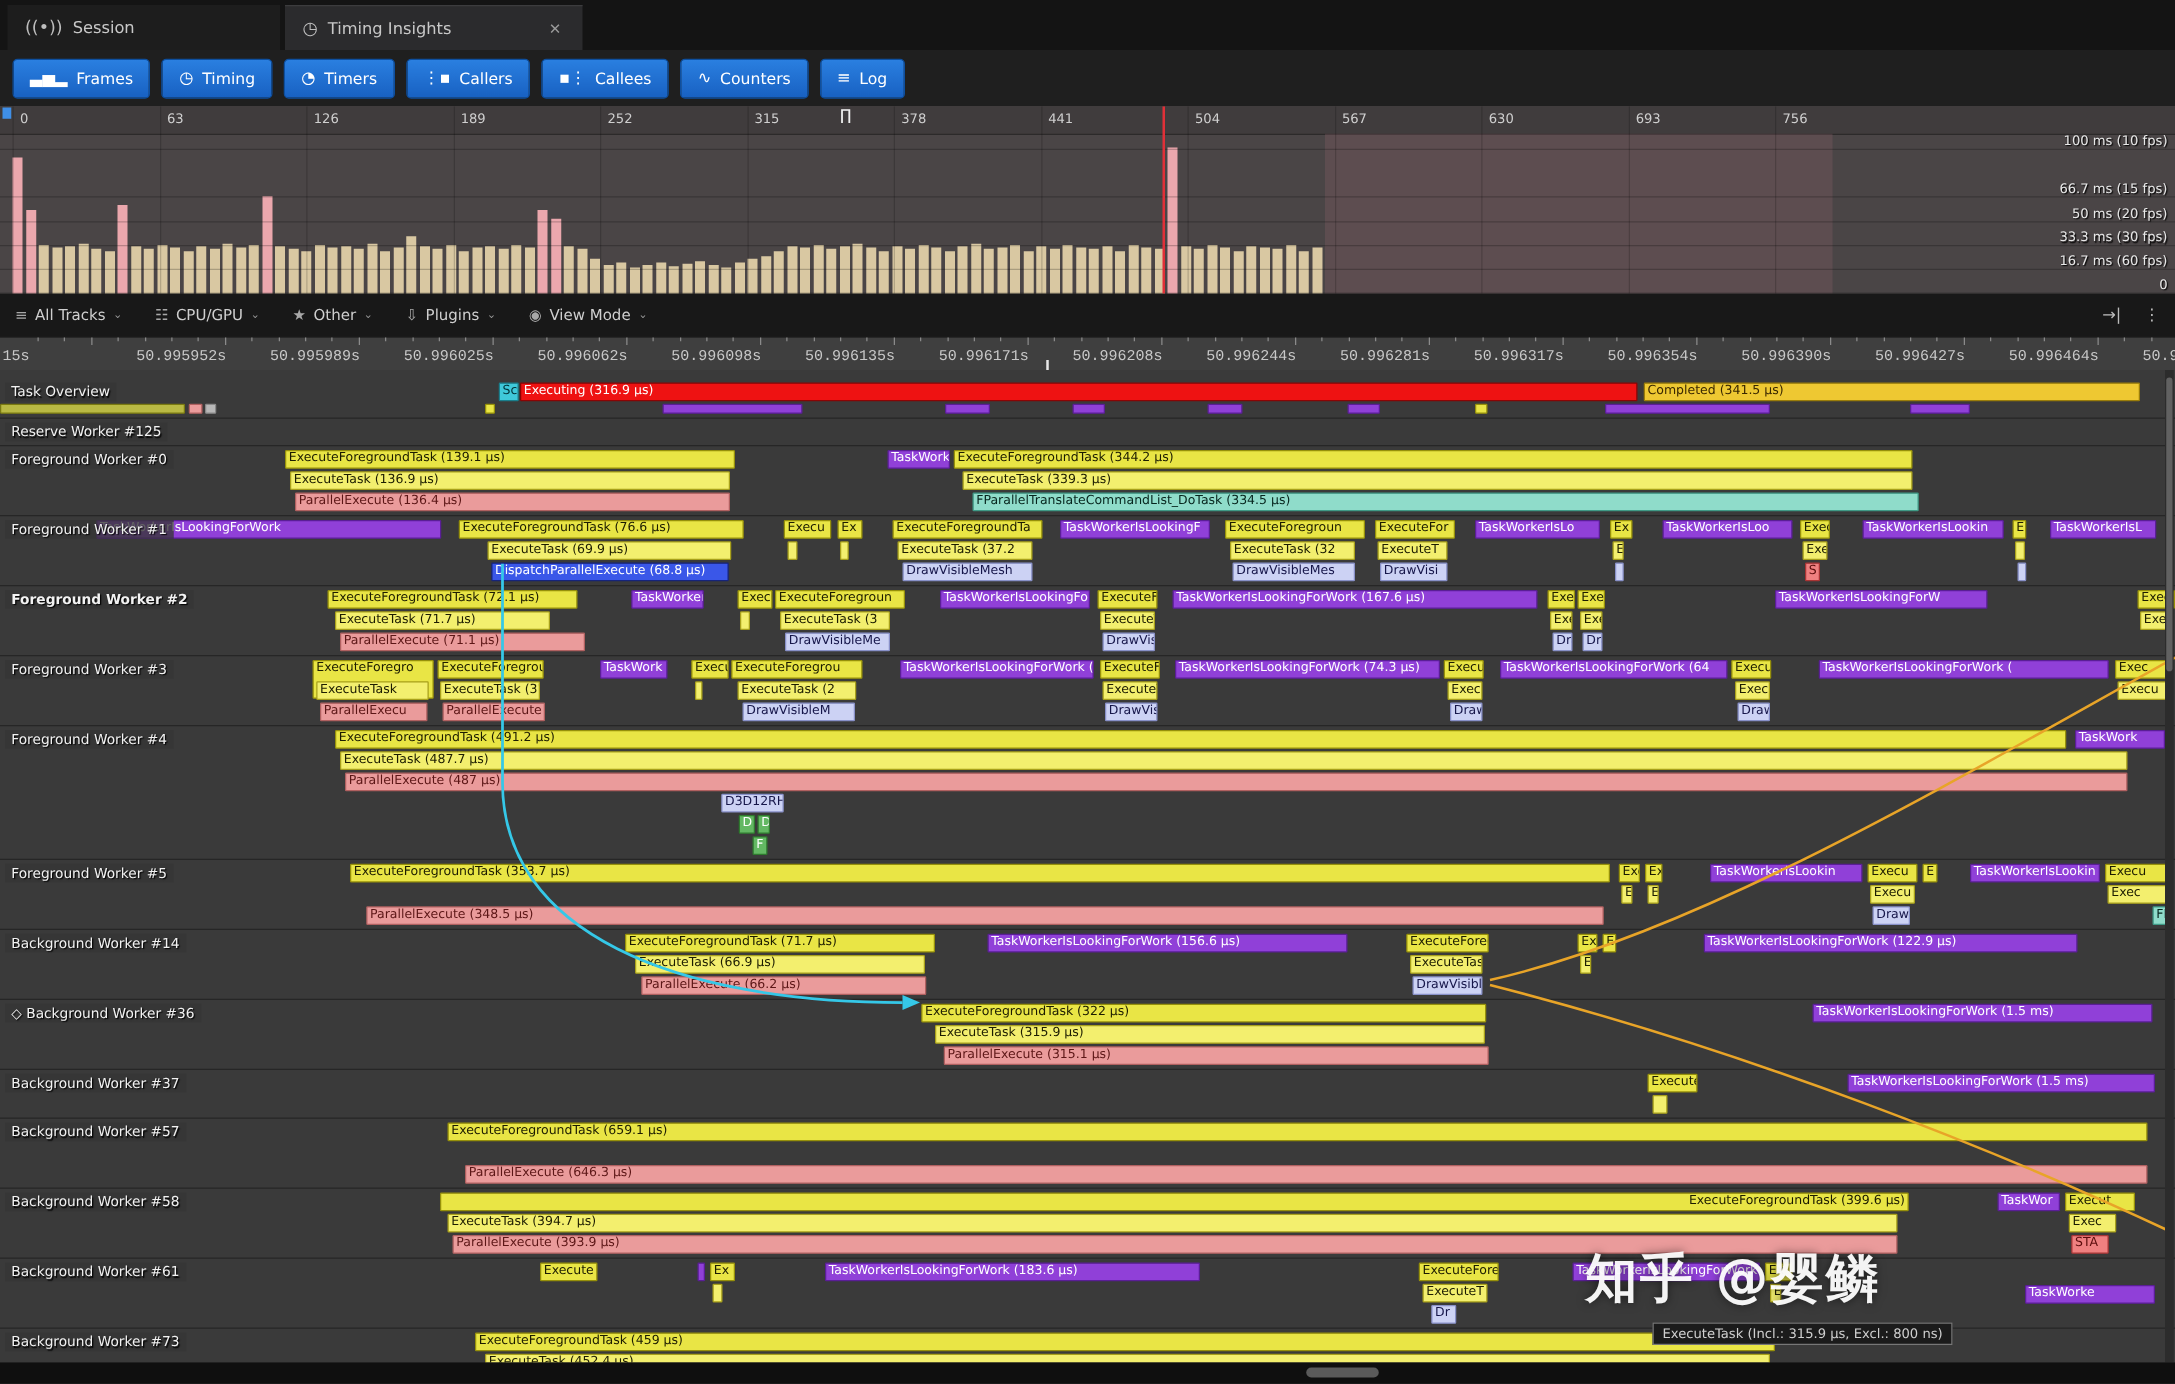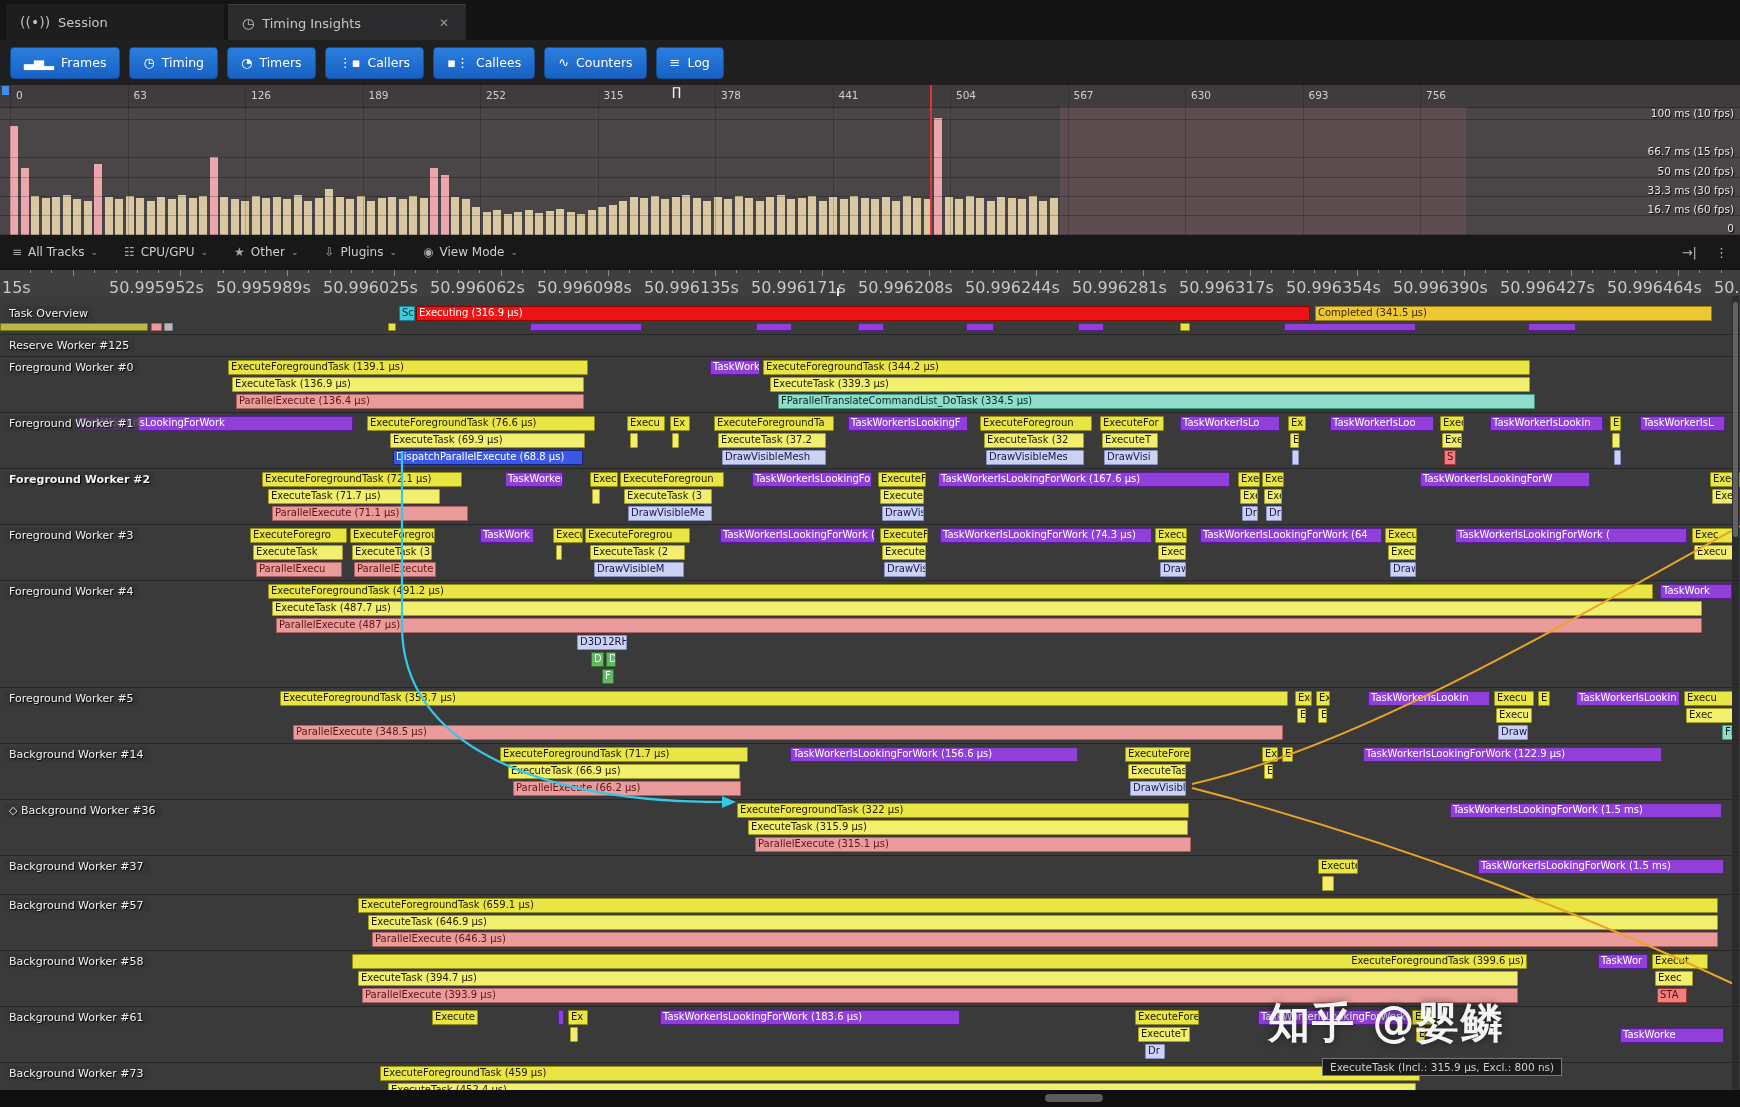--- a/index.html
+++ b/index.html
@@ -37,21 +37,21 @@
   
   #filterbar{position:absolute;left:0;top:235px;width:100%;height:34px;background:#181818;
              display:flex;align-items:center;gap:26px;padding-left:12px;box-sizing:border-box;}
   .fitem{display:inline-flex;align-items:center;gap:6px;font-size:12px;color:#cfcfcf;cursor:pointer;}
   .fitem .ficn{color:#a8a8a8;font-size:12px;}
   .fitem .chev{font-size:9px;color:#9a9a9a;}
   #filter-right{margin-left:auto;display:flex;gap:18px;padding-right:12px;color:#bbb;font-size:13px;}
   
   #truler{position:absolute;left:0;top:269px;width:100%;height:27px;background:#3f3f3f;
           border-top:1px solid #101010;border-bottom:1px solid #2a2a2a;}
-  .tlabel{position:absolute;top:8px;font-size:16px;color:#c8c8c8;}
+  .tlabel{position:absolute;top:8px;font-size:12px;color:#c8c8c8;font-family:Liberation Mono, monospace;}
   .ttick{position:absolute;top:0;width:1px;height:6px;background:#8a8a8a;}
   .tmark{position:absolute;bottom:-6px;width:2px;height:15px;background:#e8e8e8;}
   
   #tracks{position:absolute;left:0;top:296px;width:100%;height:794px;background:#3a3a3a;overflow:hidden;}
   .track{position:absolute;left:0;width:100%;border-bottom:1px solid #262626;box-sizing:border-box;}
   .track-label{position:absolute;left:4px;z-index:5;font-size:11px;color:#f2f2f2;
                background:rgba(54,54,54,0.78);padding:0 5px;line-height:15px;
                text-shadow:1px 1px 1px #000;white-space:nowrap;}
   .seg{position:absolute;box-sizing:border-box;font-size:10px;line-height:12px;
        white-space:nowrap;overflow:hidden;padding:0 2px;border-radius:1px;cursor:pointer;}
@@ -503,21 +503,21 @@
         <div class="seg sy2" style="left: 1264px; width: 18px; top: 19px; height: 15px;">Exec</div>
         <div class="seg sy2" style="left: 1712px; width: 26px; top: 19px; height: 15px;">Exec</div>
         <div class="seg sp" style="left: 272px; width: 196px; top: 36px; height: 15px;">ParallelExecute (71.1 µs)</div>
         <div class="seg sl" style="left: 628px; width: 84px; top: 36px; height: 15px;">DrawVisibleMe</div>
         <div class="seg sl" style="left: 882px; width: 42px; top: 36px; height: 15px;">DrawVisible</div>
         <div class="seg sl" style="left: 1242px; width: 16px; top: 36px; height: 15px;">Dra</div>
         <div class="seg sl" style="left: 1266px; width: 16px; top: 36px; height: 15px;">Dra</div>
       </div>
       <div class="track" style="top: 230px; height: 55px;">
         <div class="track-label" style="top: 2px;">Foreground Worker #3</div>
-        <div class="seg sy" style="left: 250px; width: 97px; top: 2px; height: 15px;">ExecuteForegro</div>
+        <div class="seg sy" style="left: 250px; width: 97px; top: 2px; height: 31px;">ExecuteForegro</div>
         <div class="seg sy" style="left: 350px; width: 85px; top: 2px; height: 15px;">ExecuteForegrou</div>
         <div class="seg sv" style="left: 480px; width: 54px; top: 2px; height: 15px;">TaskWork</div>
         <div class="seg sy" style="left: 553px; width: 30px; top: 2px; height: 15px;">Execut</div>
         <div class="seg sy" style="left: 585px; width: 105px; top: 2px; height: 15px;">ExecuteForegrou</div>
         <div class="seg sv" style="left: 720px; width: 155px; top: 2px; height: 15px;">TaskWorkerIsLookingForWork (62</div>
         <div class="seg sy" style="left: 880px; width: 48px; top: 2px; height: 15px;">ExecuteFore</div>
         <div class="seg sv" style="left: 940px; width: 212px; top: 2px; height: 15px;">TaskWorkerIsLookingForWork (74.3 µs)</div>
         <div class="seg sy" style="left: 1155px; width: 32px; top: 2px; height: 15px;">Execut</div>
         <div class="seg sv" style="left: 1200px; width: 182px; top: 2px; height: 15px;">TaskWorkerIsLookingForWork (64</div>
         <div class="seg sy" style="left: 1385px; width: 32px; top: 2px; height: 15px;">Execu</div>
@@ -590,21 +590,20 @@
       </div>
       <div class="track" style="top: 561px; height: 38px;">
         <div class="track-label" style="top: 2px;">Background Worker #37</div>
         <div class="seg sy" style="left: 1318px; width: 40px; top: 2px; height: 15px;">ExecuteF</div>
         <div class="seg sv" style="left: 1478px; width: 246px; top: 2px; height: 15px;">TaskWorkerIsLookingForWork (1.5 ms)</div>
         <div class="seg sy2" style="left: 1322px; width: 12px; top: 19px; height: 15px;"></div>
       </div>
       <div class="track" style="top: 600px; height: 55px;">
         <div class="track-label" style="top: 2px;">Background Worker #57</div>
         <div class="seg sy" style="left: 358px; width: 1360px; top: 2px; height: 15px;">ExecuteForegroundTask (659.1 µs)</div>
-        <div class="seg sy2" style="left: 368px; width: 1350px; top: 19px; height: 15px;">ExecuteTask (646.9 µs)</div>
         <div class="seg sp" style="left: 372px; width: 1346px; top: 36px; height: 15px;">ParallelExecute (646.3 µs)</div>
       </div>
       <div class="track" style="top: 656px; height: 55px;">
         <div class="track-label" style="top: 2px;">Background Worker #58</div>
         <div class="seg sy" style="left: 352px; width: 1175px; top: 2px; height: 15px; text-align: right;">ExecuteForegroundTask (399.6 µs)</div>
         <div class="seg sv" style="left: 1598px; width: 50px; top: 2px; height: 15px;">TaskWor</div>
         <div class="seg sy" style="left: 1652px; width: 56px; top: 2px; height: 15px;">Execut</div>
         <div class="seg sy2" style="left: 358px; width: 1160px; top: 19px; height: 15px;">ExecuteTask (394.7 µs)</div>
         <div class="seg sy2" style="left: 1655px; width: 38px; top: 19px; height: 15px;">Exec</div>
         <div class="seg sp" style="left: 362px; width: 1156px; top: 36px; height: 15px;">ParallelExecute (393.9 µs)</div>

